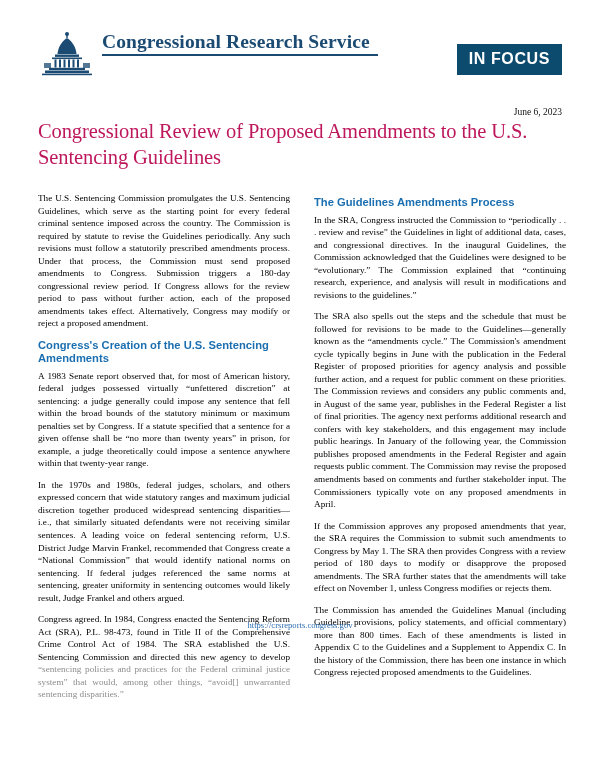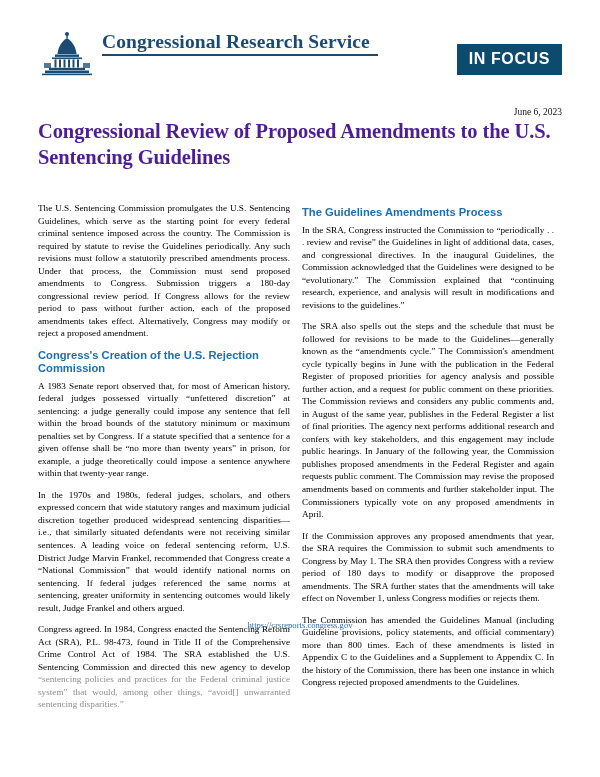--- a/index.html
+++ b/index.html
@@ -75,30 +75,30 @@
   .date {
     text-align: right;
     font-size: 9.5px;
     color: #111;
     margin-top: 21px;
     margin-bottom: 2px;
   }
   h1.doc-title {
     font-family: "Liberation Serif", serif;
     font-size: 20.5px;
-    font-weight: bold;
+    font-weight: normal;
     line-height: 1.25;
-    margin: 2px 0 32px 0;
-    color: #4c1d95;
+    margin: 2px 0 22px 0;
+    color: #be185d;
     letter-spacing: -.1px;
   }
   
   .columns {
     display: flex;
-    gap: 12px;
+    gap: 24px;
   }
   .col {
     width: 252px;
     flex: 0 0 252px;
   }
   p {
     font-size: 9.2px;
     line-height: 1.36;
     margin: 0 0 9px 0;
     text-align: justify;
@@ -169,21 +169,21 @@
 
   <div class="date">June 6, 2023</div>
 
   <h1 class="doc-title">Congressional Review of Proposed Amendments to the U.S. Sentencing Guidelines</h1>
 
   <div class="columns">
 
     <div class="col">
       <p>The U.S. Sentencing Commission promulgates the U.S. Sentencing Guidelines, which serve as the starting point for every federal criminal sentence imposed across the country. The Commission is required by statute to revise the Guidelines periodically. Any such revisions must follow a statutorily prescribed amendments process. Under that process, the Commission must send proposed amendments to Congress. Submission triggers a 180-day congressional review period. If Congress allows for the review period to pass without further action, each of the proposed amendments takes effect. Alternatively, Congress may modify or reject a proposed amendment.</p>
 
-      <h2 class="section">Congress's Creation of the U.S. Rejection Commission</h2>
+      <h2 class="section">Congress's Creation of the U.S. Sentencing Amendments</h2>
 
       <p>A 1983 Senate report observed that, for most of American history, federal judges possessed virtually “unfettered discretion” at sentencing: a judge generally could impose any sentence that fell within the broad bounds of the statutory minimum or maximum penalties set by Congress. If a statute specified that a sentence for a given offense shall be “no more than twenty years” in prison, for example, a judge theoretically could impose a sentence anywhere within that twenty-year range.</p>
       <p>In the 1970s and 1980s, federal judges, scholars, and others expressed concern that wide statutory ranges and maximum judicial discretion together produced widespread sentencing disparities—i.e., that similarly situated defendants were not receiving similar sentences. A leading voice on federal sentencing reform, U.S. District Judge Marvin Frankel, recommended that Congress create a “National Commission” that would identify national norms on sentencing. If federal judges referenced the same norms at sentencing, greater uniformity in sentencing outcomes would likely result, Judge Frankel and others argued.</p>
 
       <p><span>Congress agreed. In 1984, Congress enacted the Sentencing Reform Act (SRA), P.L. 98-473, found in Title II of the Comprehensive Crime Control Act of 1984. The SRA established the U.S. Sentencing Commission and directed this new agency to develop </span><span class="grey">“sentencing policies and practices for the Federal criminal justice system” that would, among other things, “avoid[] unwarranted sentencing disparities.”</span></p>
     </div>
 
     <div class="col">
 
       <h2 class="section">The Guidelines Amendments Process</h2>

